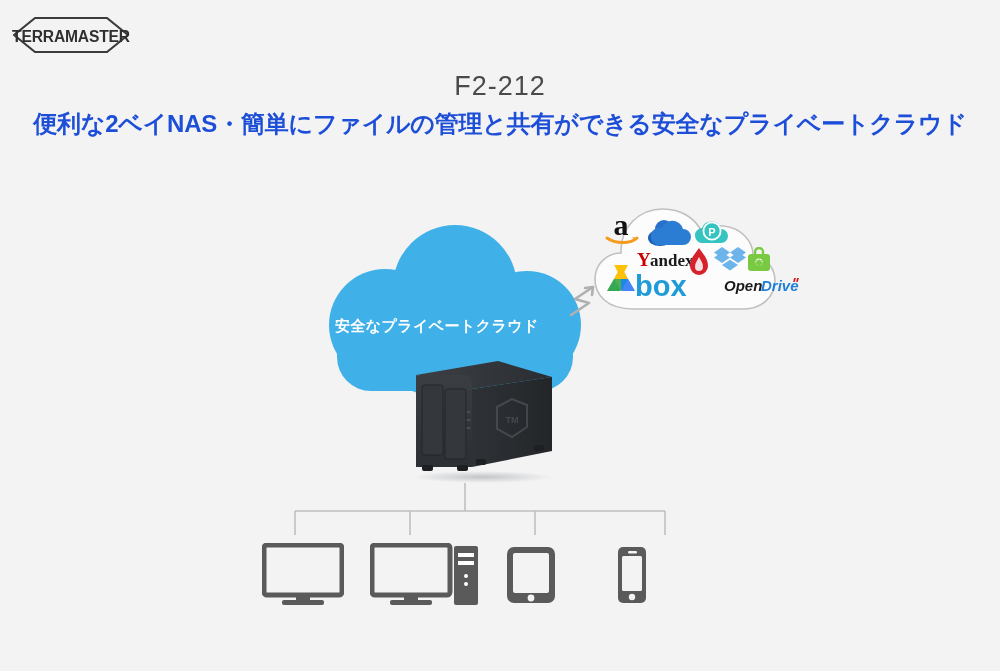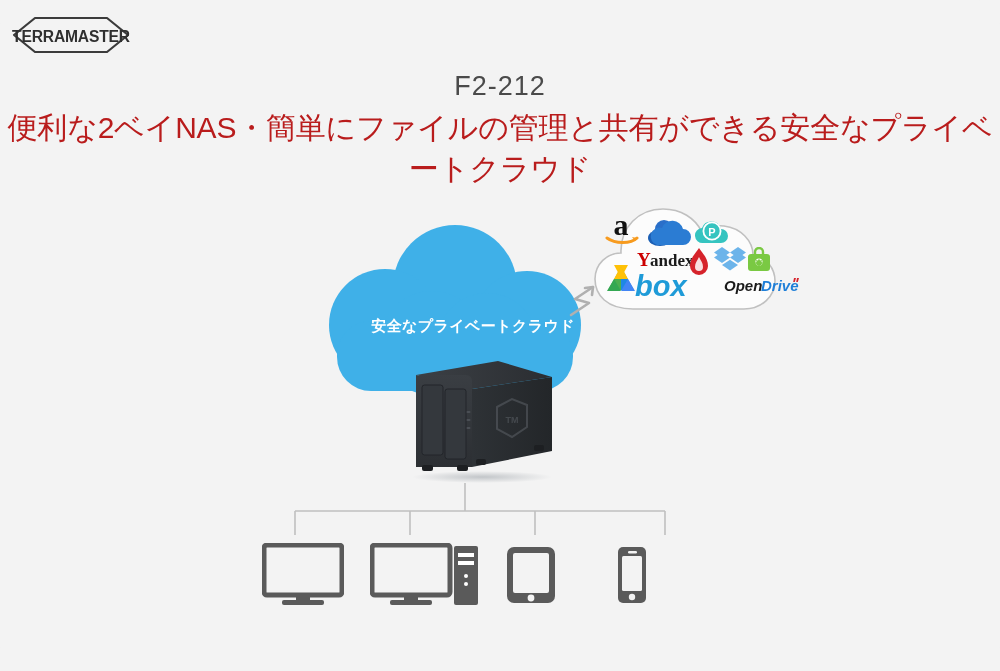--- a/index.html
+++ b/index.html
@@ -16,33 +16,33 @@
   .brand svg { display: block; }
 
   
   .model-title {
     position: absolute; left: 0; top: 71px; width: 1000px;
     text-align: center; font-size: 27px; color: #4a4a4a;
     letter-spacing: 1px; font-weight: 400;
   }
   .tagline {
     position: absolute; left: 0; top: 108px; width: 1000px;
-    text-align: center; font-size: 30px; color: #b91c1c;
-    font-weight: 400; letter-spacing: -0.2px;
+    text-align: center; font-size: 24px; color: #1d4ed8;
+    font-weight: 700; letter-spacing: -0.2px;
   }
 
   
   .scene { position: absolute; left: 0; top: 165px; width: 1000px; height: 506px; }
 
   
   .main-cloud { position: absolute; left: 327px; top: 60px; width: 256px; height: 175px; }
   .main-cloud svg { display: block; }
   .cloud-label {
     position: absolute; left: 335px; top: 152px; width: 240px;
-    text-align: right; color: #ffffff; font-weight: 700;
+    text-align: left; color: #ffffff; font-weight: 700;
     font-size: 15px; letter-spacing: 0.4px; pointer-events: none;
   }
 
   
   .svc-cloud { position: absolute; left: 589px; top: 26px; width: 190px; height: 128px; }
   .svc-cloud > svg.svc-shape { position: absolute; left: 0; top: 0; }
   .svc-logo { position: absolute; }
   .svc-logo svg, .svc-logo img { display: block; }
 
   
@@ -172,21 +172,21 @@
           <path d="M20,4 L33,27 L20,27 z" fill="#1e88e5"></path>
           <path d="M20,4 L7,27 L20,27 z" fill="#4caf50"></path>
           <path d="M7,27 L33,27 L27,32 L13,32 z" fill="#1565c0" opacity="0.0"></path>
           <path d="M20,3 L13,16 L27,16 z" fill="#ffc107"></path>
           <path d="M13,16 L6,28 L20,28 z" fill="#34a853"></path>
           <path d="M27,16 L34,28 L20,28 z" fill="#4285f4"></path>
           <path d="M6,28 L34,28 L30,32 L10,32 z" fill="#1a73e8" opacity="0"></path>
         </svg>
       </div>
 
-      <div class="svc-logo" style="left:46px; top:80px;font-style:italic;">
+      <div class="svc-logo" style="left:46px; top:80px;">
         <svg width="64" height="30" viewBox="0 0 64 30">
           <text x="0" y="25" font-family="'Liberation Sans','DejaVu Sans',sans-serif" font-size="29" font-weight="700" fill="#1f9bd8">box</text>
         </svg>
       </div>
 
       <div class="svc-logo" style="left:106px; top:84px;margin-left:29px;">
         <svg width="76" height="22" viewBox="0 0 76 22">
           <text x="0" y="16" font-family="'Liberation Sans','DejaVu Sans',sans-serif" font-size="15" font-weight="700" font-style="italic" fill="#1a1a1a">Open</text>
           <text x="37" y="16" font-family="'Liberation Sans','DejaVu Sans',sans-serif" font-size="15" font-weight="700" font-style="italic" fill="#1f7fd8">Drive</text>
           <path d="M70,3 l2,0 l-1.2,4 l-1.6,0 z M73,3 l2,0 l-1.2,4 l-1.6,0 z" fill="#d6232b"></path>

